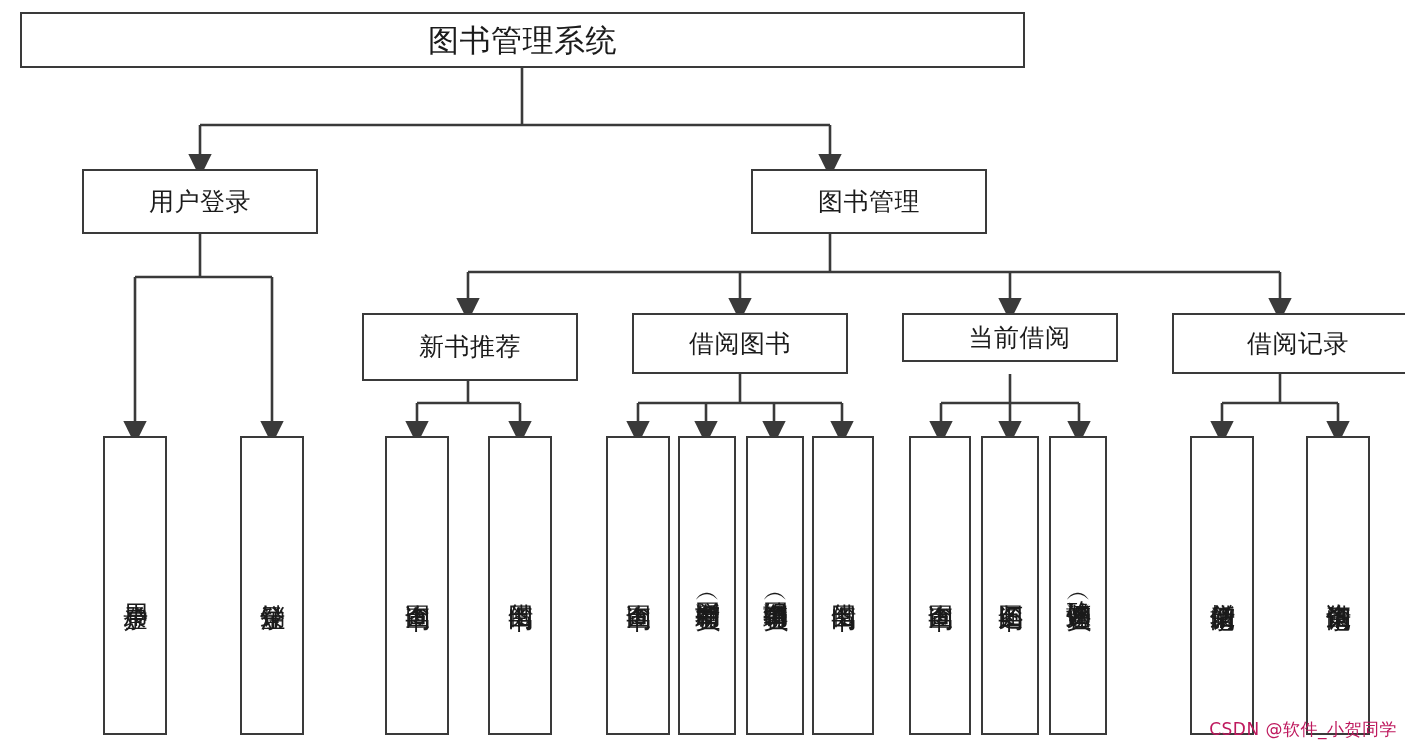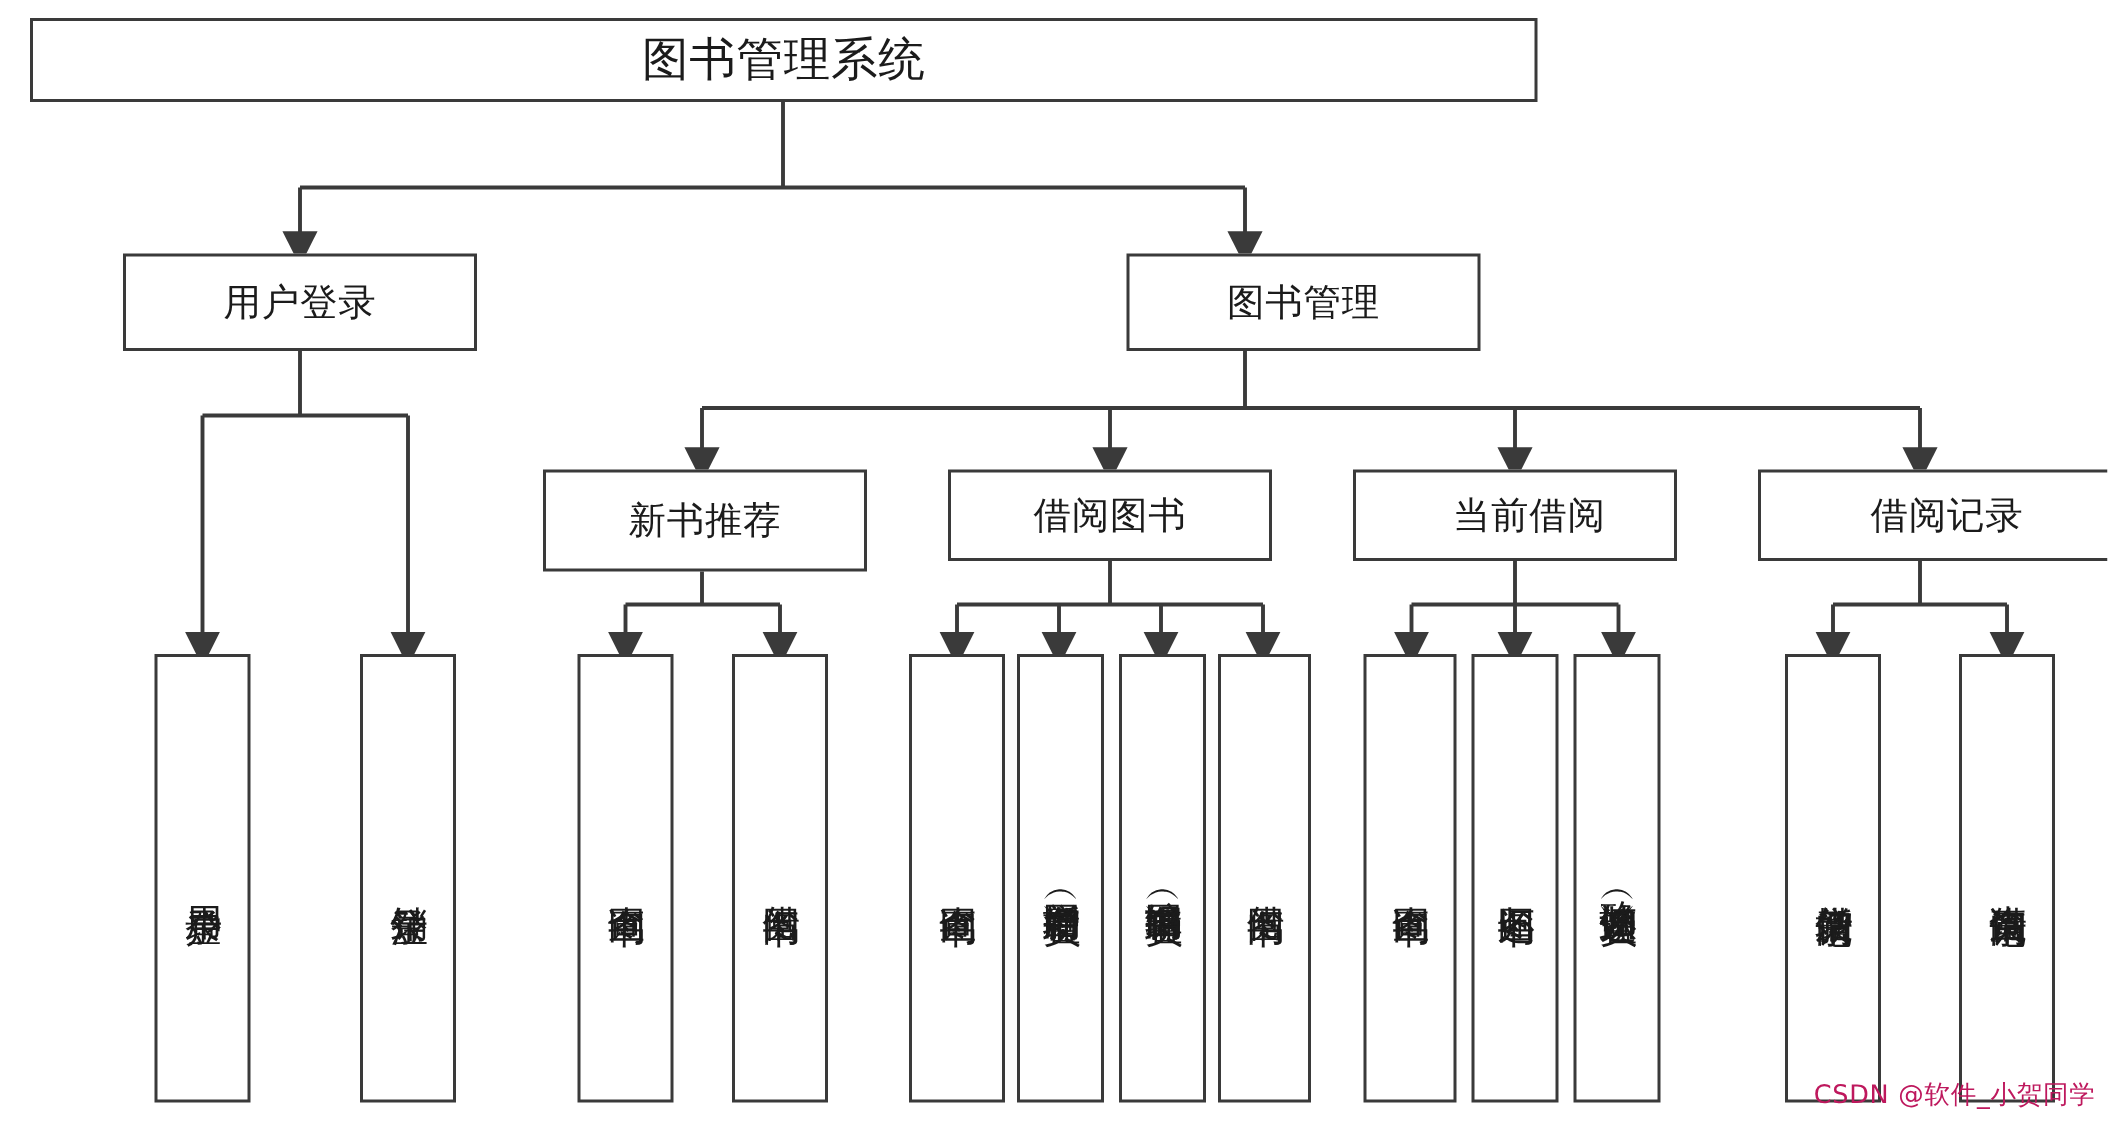--- a/index.html
+++ b/index.html
@@ -133,21 +133,21 @@
   <div class="node horiz" style="left:712px; top:169px; width:236px; height:65px;margin-left:39px;">
     <span>图书管理</span>
   </div>
 
   <div class="node horiz" style="left:362px; top:313px; width:216px; height:68px;">
     <span>新书推荐</span>
   </div>
   <div class="node horiz" style="left:632px; top:313px; width:216px; height:61px;">
     <span>借阅图书</span>
   </div>
-  <div class="node horiz" style="left:902px; top:313px; width:216px; height:61px;padding-left:19px;">
+  <div class="node horiz" style="left:902px; top:313px; width:216px; height:49px;padding-left:19px;">
     <span>当前借阅</span>
   </div>
   <div class="node horiz" style="left:1172px; top:313px; width:252px; height:61px;">
     <span>借阅记录</span>
   </div>
 
   <div class="node vert" style="left:103px; top:436px; width:64px; height:299px;">
     <span class="vtext">用户登录</span>
   </div>
   <div class="node vert" style="left:240px; top:436px; width:64px; height:299px;">

